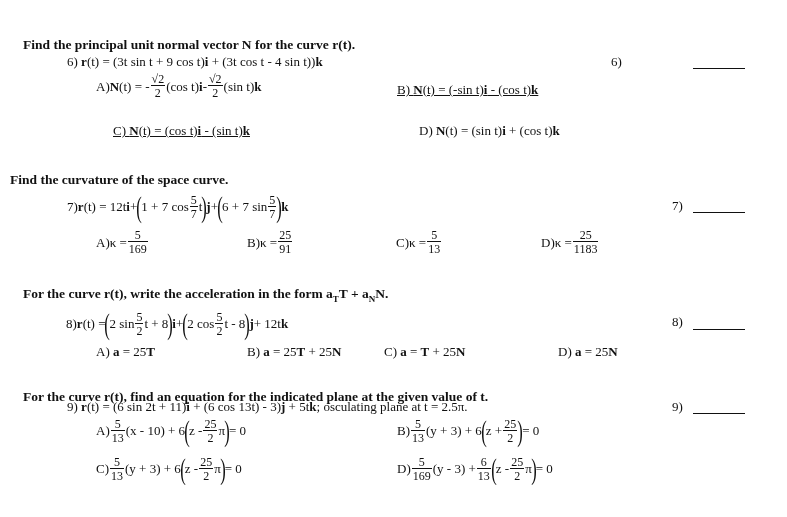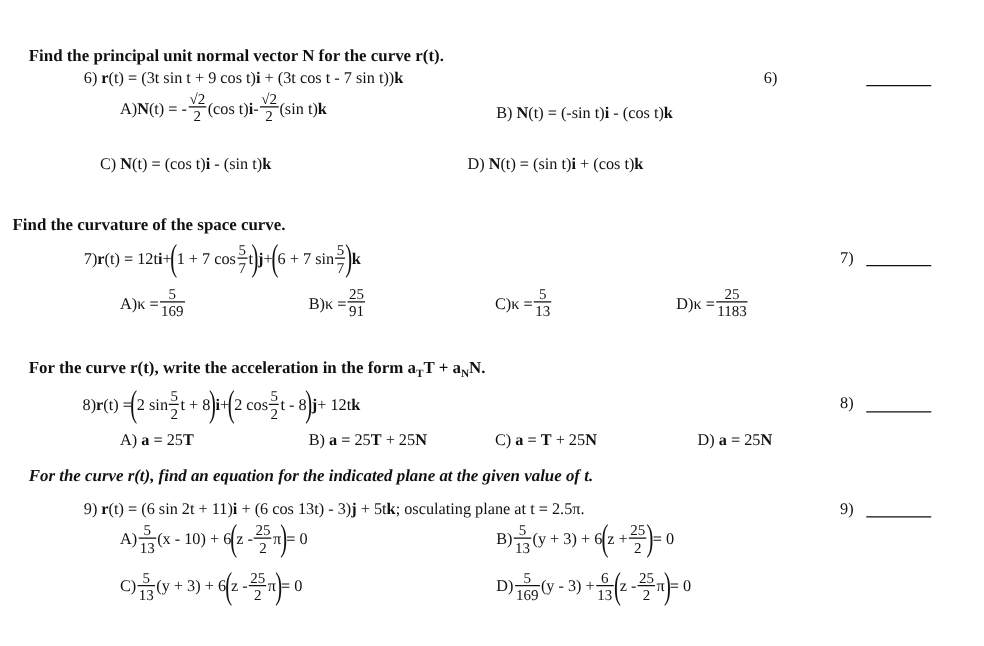--- a/index.html
+++ b/index.html
@@ -12,50 +12,50 @@
   .frac .num { display:block; padding:0 1px; }
   .frac .den { display:block; border-top:1px solid #111; padding:1px 1px 0; }
   .paren { display:inline-block; vertical-align:middle; font-size:30px; line-height:0.9; transform:scaleX(0.55); font-weight:100; margin:0 -3px; }
   .blank { position:absolute; width:52px; height:1px; background:#111; }
   .mid { display:inline-block; vertical-align:middle; }
 </style>
 </head>
 <body>
 
 <div class="abs hdr" style="left:23px;top:38px;">Find the principal unit normal vector N for the curve r(t).</div>
-<div class="abs" style="left:67px;top:55px;"><span>6) </span><span class="b">r</span><span>(t) = (3t sin t + 9 cos t)</span><span class="b">i</span><span> + (3t cos t - 7 sin t))</span><span class="b">k</span></div>
+<div class="abs" style="left:67px;top:55px;"><span>6) </span><span class="b">r</span><span>(t) = (3t sin t + 9 cos t)</span><span class="b">i</span><span> + (3t cos t - 4 sin t))</span><span class="b">k</span></div>
 <div class="abs" style="left:611px;top:55px;">6)</div>
 <div class="blank" style="left:693px;top:68px;"></div>
 
 <div class="abs" style="left:96px;top:73px;"><span class="mid">A) </span><span class="mid b">N</span><span class="mid">(t) = - </span><span class="frac"><span class="num">√2</span><span class="den">2</span></span><span class="mid">(cos t)</span><span class="mid b">i</span><span class="mid"> - </span><span class="frac"><span class="num">√2</span><span class="den">2</span></span><span class="mid">(sin t)</span><span class="mid b">k</span></div>
-<div class="abs" style="left:397px;top:83px;"><span>B) </span><span class="b">N</span><span>(t) = (-sin t)</span><span class="b">i</span><span> - (cos t)</span><span class="b">k</span></div>
-<div class="abs" style="left:80px;top:124px;"><span>C) </span><span class="b">N</span><span>(t) = (cos t)</span><span class="b">i</span><span> - (sin t)</span><span class="b">k</span></div>
-<div class="abs" style="left:374px;top:124px;"><span>D) </span><span class="b">N</span><span>(t) = (sin t)</span><span class="b">i</span><span> + (cos t)</span><span class="b">k</span></div>
+<div class="abs" style="left:397px;top:83px;text-decoration:underline;"><span>B) </span><span class="b">N</span><span>(t) = (-sin t)</span><span class="b">i</span><span> - (cos t)</span><span class="b">k</span></div>
+<div class="abs" style="left:113px;top:124px;text-decoration:underline;"><span>C) </span><span class="b">N</span><span>(t) = (cos t)</span><span class="b">i</span><span> - (sin t)</span><span class="b">k</span></div>
+<div class="abs" style="left:419px;top:124px;"><span>D) </span><span class="b">N</span><span>(t) = (sin t)</span><span class="b">i</span><span> + (cos t)</span><span class="b">k</span></div>
 
 <div class="abs hdr" style="left:10px;top:173px;">Find the curvature of the space curve.</div>
 <div class="abs" style="left:67px;top:193px;"><span class="mid">7) </span><span class="mid b">r</span><span class="mid">(t) = 12t</span><span class="mid b">i</span><span class="mid"> + </span><span class="paren">(</span><span class="mid">1 + 7 cos </span><span class="frac"><span class="num">5</span><span class="den">7</span></span><span class="mid">t</span><span class="paren">)</span><span class="mid b">j</span><span class="mid"> + </span><span class="paren">(</span><span class="mid">6 + 7 sin </span><span class="frac"><span class="num">5</span><span class="den">7</span></span><span class="paren">)</span><span class="mid b">k</span></div>
 <div class="abs" style="left:672px;top:199px;">7)</div>
 <div class="blank" style="left:693px;top:212px;"></div>
 
 <div class="abs" style="left:96px;top:229px;"><span class="mid">A) </span><span class="mid">κ = </span><span class="frac"><span class="num">5</span><span class="den">169</span></span></div>
 <div class="abs" style="left:247px;top:229px;"><span class="mid">B) </span><span class="mid">κ = </span><span class="frac"><span class="num">25</span><span class="den">91</span></span></div>
 <div class="abs" style="left:396px;top:229px;"><span class="mid">C) </span><span class="mid">κ = </span><span class="frac"><span class="num">5</span><span class="den">13</span></span></div>
 <div class="abs" style="left:541px;top:229px;font-family:Liberation Serif, serif;"><span class="mid">D) </span><span class="mid">κ = </span><span class="frac"><span class="num">25</span><span class="den">1183</span></span></div>
 
 <div class="abs hdr" style="left:23px;top:287px;"><span>For the curve r(t), write the acceleration in the form a</span><sub style="font-size:9px">T</sub><span>T + a</span><sub style="font-size:9px">N</sub><span>N.</span></div>
 <div class="abs" style="left:66px;top:310px;"><span class="mid">8) </span><span class="mid b">r</span><span class="mid">(t) = </span><span class="paren">(</span><span class="mid">2 sin </span><span class="frac"><span class="num">5</span><span class="den">2</span></span><span class="mid">t + 8 </span><span class="paren">)</span><span class="mid b">i</span><span class="mid"> + </span><span class="paren">(</span><span class="mid">2 cos </span><span class="frac"><span class="num">5</span><span class="den">2</span></span><span class="mid">t - 8 </span><span class="paren">)</span><span class="mid b">j</span><span class="mid"> + 12t</span><span class="mid b">k</span></div>
 <div class="abs" style="left:672px;top:315px;">8)</div>
 <div class="blank" style="left:693px;top:329px;"></div>
 
 <div class="abs" style="left:96px;top:345px;"><span>A) </span><span class="b">a</span><span> = 25</span><span class="b">T</span></div>
 <div class="abs" style="left:247px;top:345px;"><span>B) </span><span class="b">a</span><span> = 25</span><span class="b">T</span><span> + 25</span><span class="b">N</span></div>
-<div class="abs" style="left:396px;top:345px;"><span>C) </span><span class="b">a</span><span> = </span><span class="b">T</span><span> + 25</span><span class="b">N</span></div>
+<div class="abs" style="left:384px;top:345px;"><span>C) </span><span class="b">a</span><span> = </span><span class="b">T</span><span> + 25</span><span class="b">N</span></div>
 <div class="abs" style="left:558px;top:345px;"><span>D) </span><span class="b">a</span><span> = 25</span><span class="b">N</span></div>
 
-<div class="abs hdr" style="left:23px;top:374px;font-style:italic;">For the curve r(t), find an equation for the indicated plane at the given value of t.</div>
+<div class="abs hdr" style="left:23px;top:390px;">For the curve r(t), find an equation for the indicated plane at the given value of t.</div>
 <div class="abs" style="left:67px;top:400px;"><span>9) </span><span class="b">r</span><span>(t) = (6 sin 2t + 11)</span><span class="b">i</span><span> + (6 cos 13t) - 3)</span><span class="b">j</span><span> + 5t</span><span class="b">k</span><span>; osculating plane at t = 2.5π.</span></div>
 <div class="abs" style="left:672px;top:400px;">9)</div>
 <div class="blank" style="left:693px;top:413px;"></div>
 
 <div class="abs" style="left:96px;top:417px;"><span class="mid">A) </span><span class="frac"><span class="num">5</span><span class="den">13</span></span><span class="mid">(x - 10) + 6</span><span class="paren">(</span><span class="mid">z - </span><span class="frac"><span class="num">25</span><span class="den">2</span></span><span class="mid">π</span><span class="paren">)</span><span class="mid"> = 0</span></div>
 <div class="abs" style="left:397px;top:417px;"><span class="mid">B) </span><span class="frac"><span class="num">5</span><span class="den">13</span></span><span class="mid">(y + 3) + 6</span><span class="paren">(</span><span class="mid">z + </span><span class="frac"><span class="num">25</span><span class="den">2</span></span><span class="paren">)</span><span class="mid"> = 0</span></div>
 <div class="abs" style="left:96px;top:455px;"><span class="mid">C) </span><span class="frac"><span class="num">5</span><span class="den">13</span></span><span class="mid">(y + 3) + 6</span><span class="paren">(</span><span class="mid">z - </span><span class="frac"><span class="num">25</span><span class="den">2</span></span><span class="mid">π</span><span class="paren">)</span><span class="mid"> = 0</span></div>
 <div class="abs" style="left:397px;top:455px;"><span class="mid">D) </span><span class="frac"><span class="num">5</span><span class="den">169</span></span><span class="mid">(y - 3) + </span><span class="frac"><span class="num">6</span><span class="den">13</span></span><span class="paren">(</span><span class="mid">z - </span><span class="frac"><span class="num">25</span><span class="den">2</span></span><span class="mid">π</span><span class="paren">)</span><span class="mid"> = 0</span></div>
 
 <div style="position:absolute;left:0;top:485px;width:787px;height:32px;background:#ffffff;"></div>

